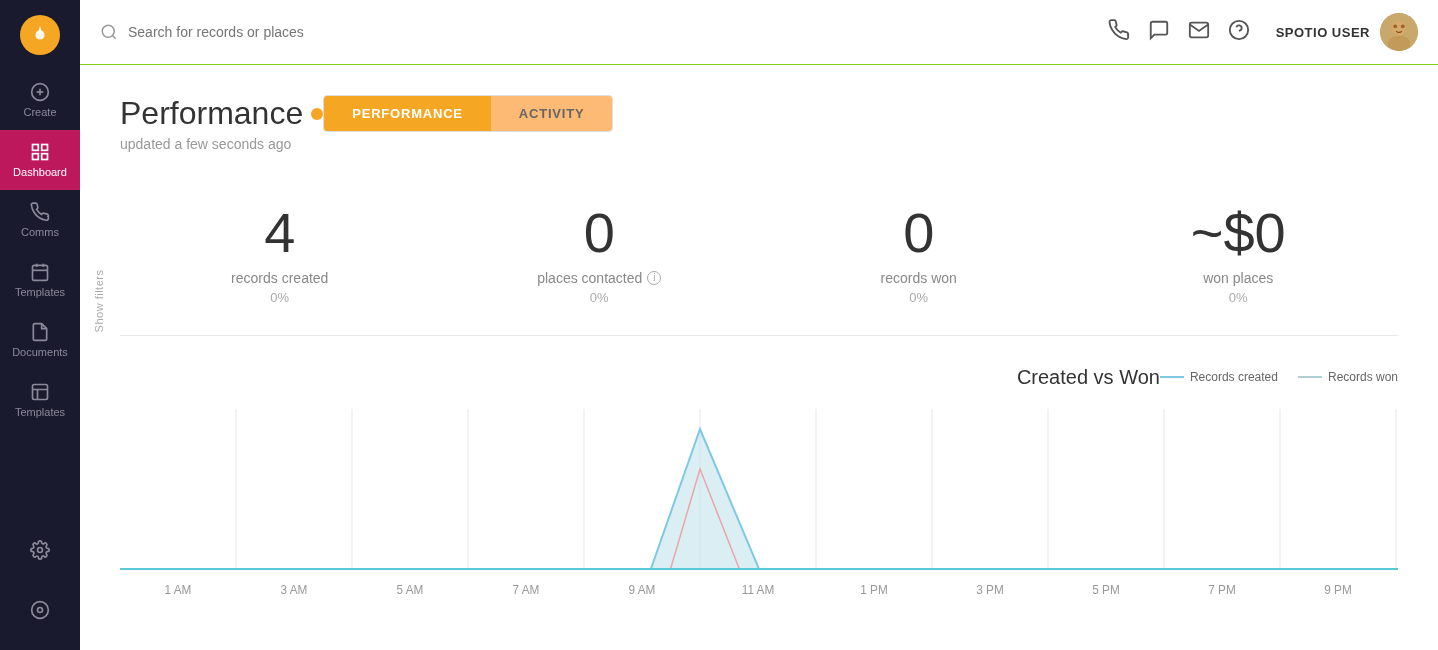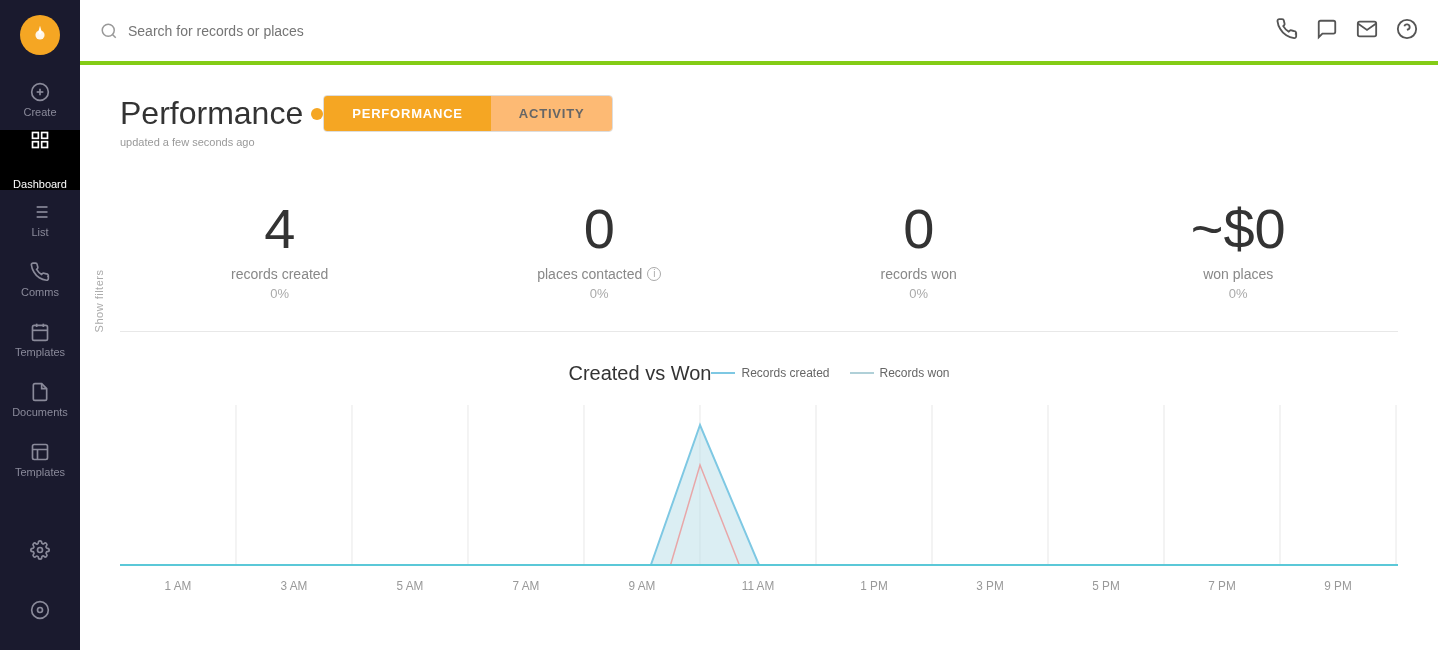--- a/index.html
+++ b/index.html
@@ -41,21 +41,21 @@
       height: 60px;
       display: flex;
       flex-direction: column;
       align-items: center;
       justify-content: center;
       cursor: pointer;
       color: #8a8a9a;
       font-size: 11px;
       gap: 4px;
     }
-    .sidebar-item.active { background: #000000; color: #fff; justify-content: space-between; }
+    .sidebar-item.active { background: #be185d; color: #fff; }
     .sidebar-item svg { width: 20px; height: 20px; }
     .sidebar-bottom {
       margin-top: auto;
       display: flex;
       flex-direction: column;
       align-items: center;
       padding-bottom: 10px;
     }
 
     
@@ -64,21 +64,21 @@
       display: flex;
       flex-direction: column;
       overflow: hidden;
     }
     .topbar {
       height: 65px;
       background: #fff;
       display: flex;
       align-items: center;
       padding: 0 20px;
-      border-bottom: 4px solid #84cc16;
+      border-bottom: 1px solid #84cc16;
       gap: 16px;
     }
     .search-area {
       display: flex;
       align-items: center;
       flex: 1;
       gap: 10px;
       color: #999;
     }
     .search-input {
@@ -146,21 +146,21 @@
       gap: 8px;
     }
     .title-dot {
       width: 12px;
       height: 12px;
       background: #f5a623;
       border-radius: 50%;
       display: inline-block;
     }
     .updated-text {
-      font-size: 11px;
+      font-size: 14px;
       color: #999;
       margin-top: 4px;
     }
     .tab-group {
       display: flex;
       border: 1px solid #ddd;
       border-radius: 4px;
       overflow: hidden;
     }
     .tab-btn {
@@ -221,21 +221,21 @@
       font-size: 10px;
       color: #aaa;
       cursor: pointer;
     }
 
     
     .chart-section {}
     .chart-header {
       display: flex;
       align-items: center;
-      justify-content: center;
+      justify-content: flex-end;
       margin-bottom: 20px;
     }
     .chart-title {
       font-size: 20px;
       font-weight: 400;
       color: #333;
     }
     .chart-legend {
       display: flex;
       align-items: center;
@@ -303,31 +303,20 @@
     <svg viewBox="0 0 24 24" fill="none" stroke="currentColor" stroke-width="2">
         <rect x="3" y="3" width="7" height="7"></rect>
         <rect x="14" y="3" width="7" height="7"></rect>
         <rect x="3" y="14" width="7" height="7"></rect>
         <rect x="14" y="14" width="7" height="7"></rect>
       </svg>
     <span>Dashboard</span>
   </div>
 
 
-  <div class="sidebar-item">
-    <svg viewBox="0 0 24 24" fill="none" stroke="currentColor" stroke-width="2">
-        <line x1="8" y1="6" x2="21" y2="6"></line>
-        <line x1="8" y1="12" x2="21" y2="12"></line>
-        <line x1="8" y1="18" x2="21" y2="18"></line>
-        <line x1="3" y1="6" x2="3.01" y2="6"></line>
-        <line x1="3" y1="12" x2="3.01" y2="12"></line>
-        <line x1="3" y1="18" x2="3.01" y2="18"></line>
-      </svg>
-    <span>List</span>
-  </div>
 
   <div class="sidebar-item">
     <svg viewBox="0 0 24 24" fill="none" stroke="currentColor" stroke-width="2">
         <path d="M22 16.92v3a2 2 0 0 1-2.18 2 19.79 19.79 0 0 1-8.63-3.07A19.5 19.5 0 0 1 4.69 12a19.79 19.79 0 0 1-3.07-8.67A2 2 0 0 1 3.6 1.27h3a2 2 0 0 1 2 1.72c.127.96.361 1.903.7 2.81a2 2 0 0 1-.45 2.11L7.91 8.91a16 16 0 0 0 6 6l.91-.91a2 2 0 0 1 2.11-.45c.907.339 1.85.573 2.81.7A2 2 0 0 1 21.73 16.92z"></path>
       </svg>
     <span>Comms</span>
   </div>
 
   <div class="sidebar-item">
     <svg viewBox="0 0 24 24" fill="none" stroke="currentColor" stroke-width="2">
@@ -399,20 +388,34 @@
           </svg>
       </span>
       <span class="topbar-icon">
         <svg viewBox="0 0 24 24" fill="none" stroke="currentColor" stroke-width="2">
             <circle cx="12" cy="12" r="10"></circle>
             <path d="M9.09 9a3 3 0 0 1 5.83 1c0 2-3 3-3 3"></path>
             <line x1="12" y1="17" x2="12.01" y2="17"></line>
           </svg>
       </span>
     </div>
+    <div class="user-area">
+      <span class="user-name">SPOTIO USER</span>
+      <div class="user-avatar">
+        <svg viewBox="0 0 40 40" width="38" height="38">
+          <circle cx="20" cy="20" r="20" fill="#c8a86b"></circle>
+
+          <circle cx="20" cy="16" r="8" fill="#d4a96a"></circle>
+          <ellipse cx="20" cy="32" rx="12" ry="8" fill="#c49a5a"></ellipse>
+          <circle cx="16" cy="14" r="2" fill="#a0622a"></circle>
+          <circle cx="24" cy="14" r="2" fill="#a0622a"></circle>
+          <path d="M17 19 Q20 22 23 19" stroke="#8b4513" stroke-width="1.2" fill="none"></path>
+        </svg>
+      </div>
+    </div>
   </div>
 
   <div class="content">
 
     <div style="position:relative;">
       <span class="show-filters" style="position:absolute;left:-52px;top:200px;transform:rotate(-90deg);font-size:11px;color:#aaa;letter-spacing:0.5px;cursor:pointer;white-space:nowrap;">Show filters</span>
     </div>
 
     <div class="page-header">
       <div class="page-title-area">

